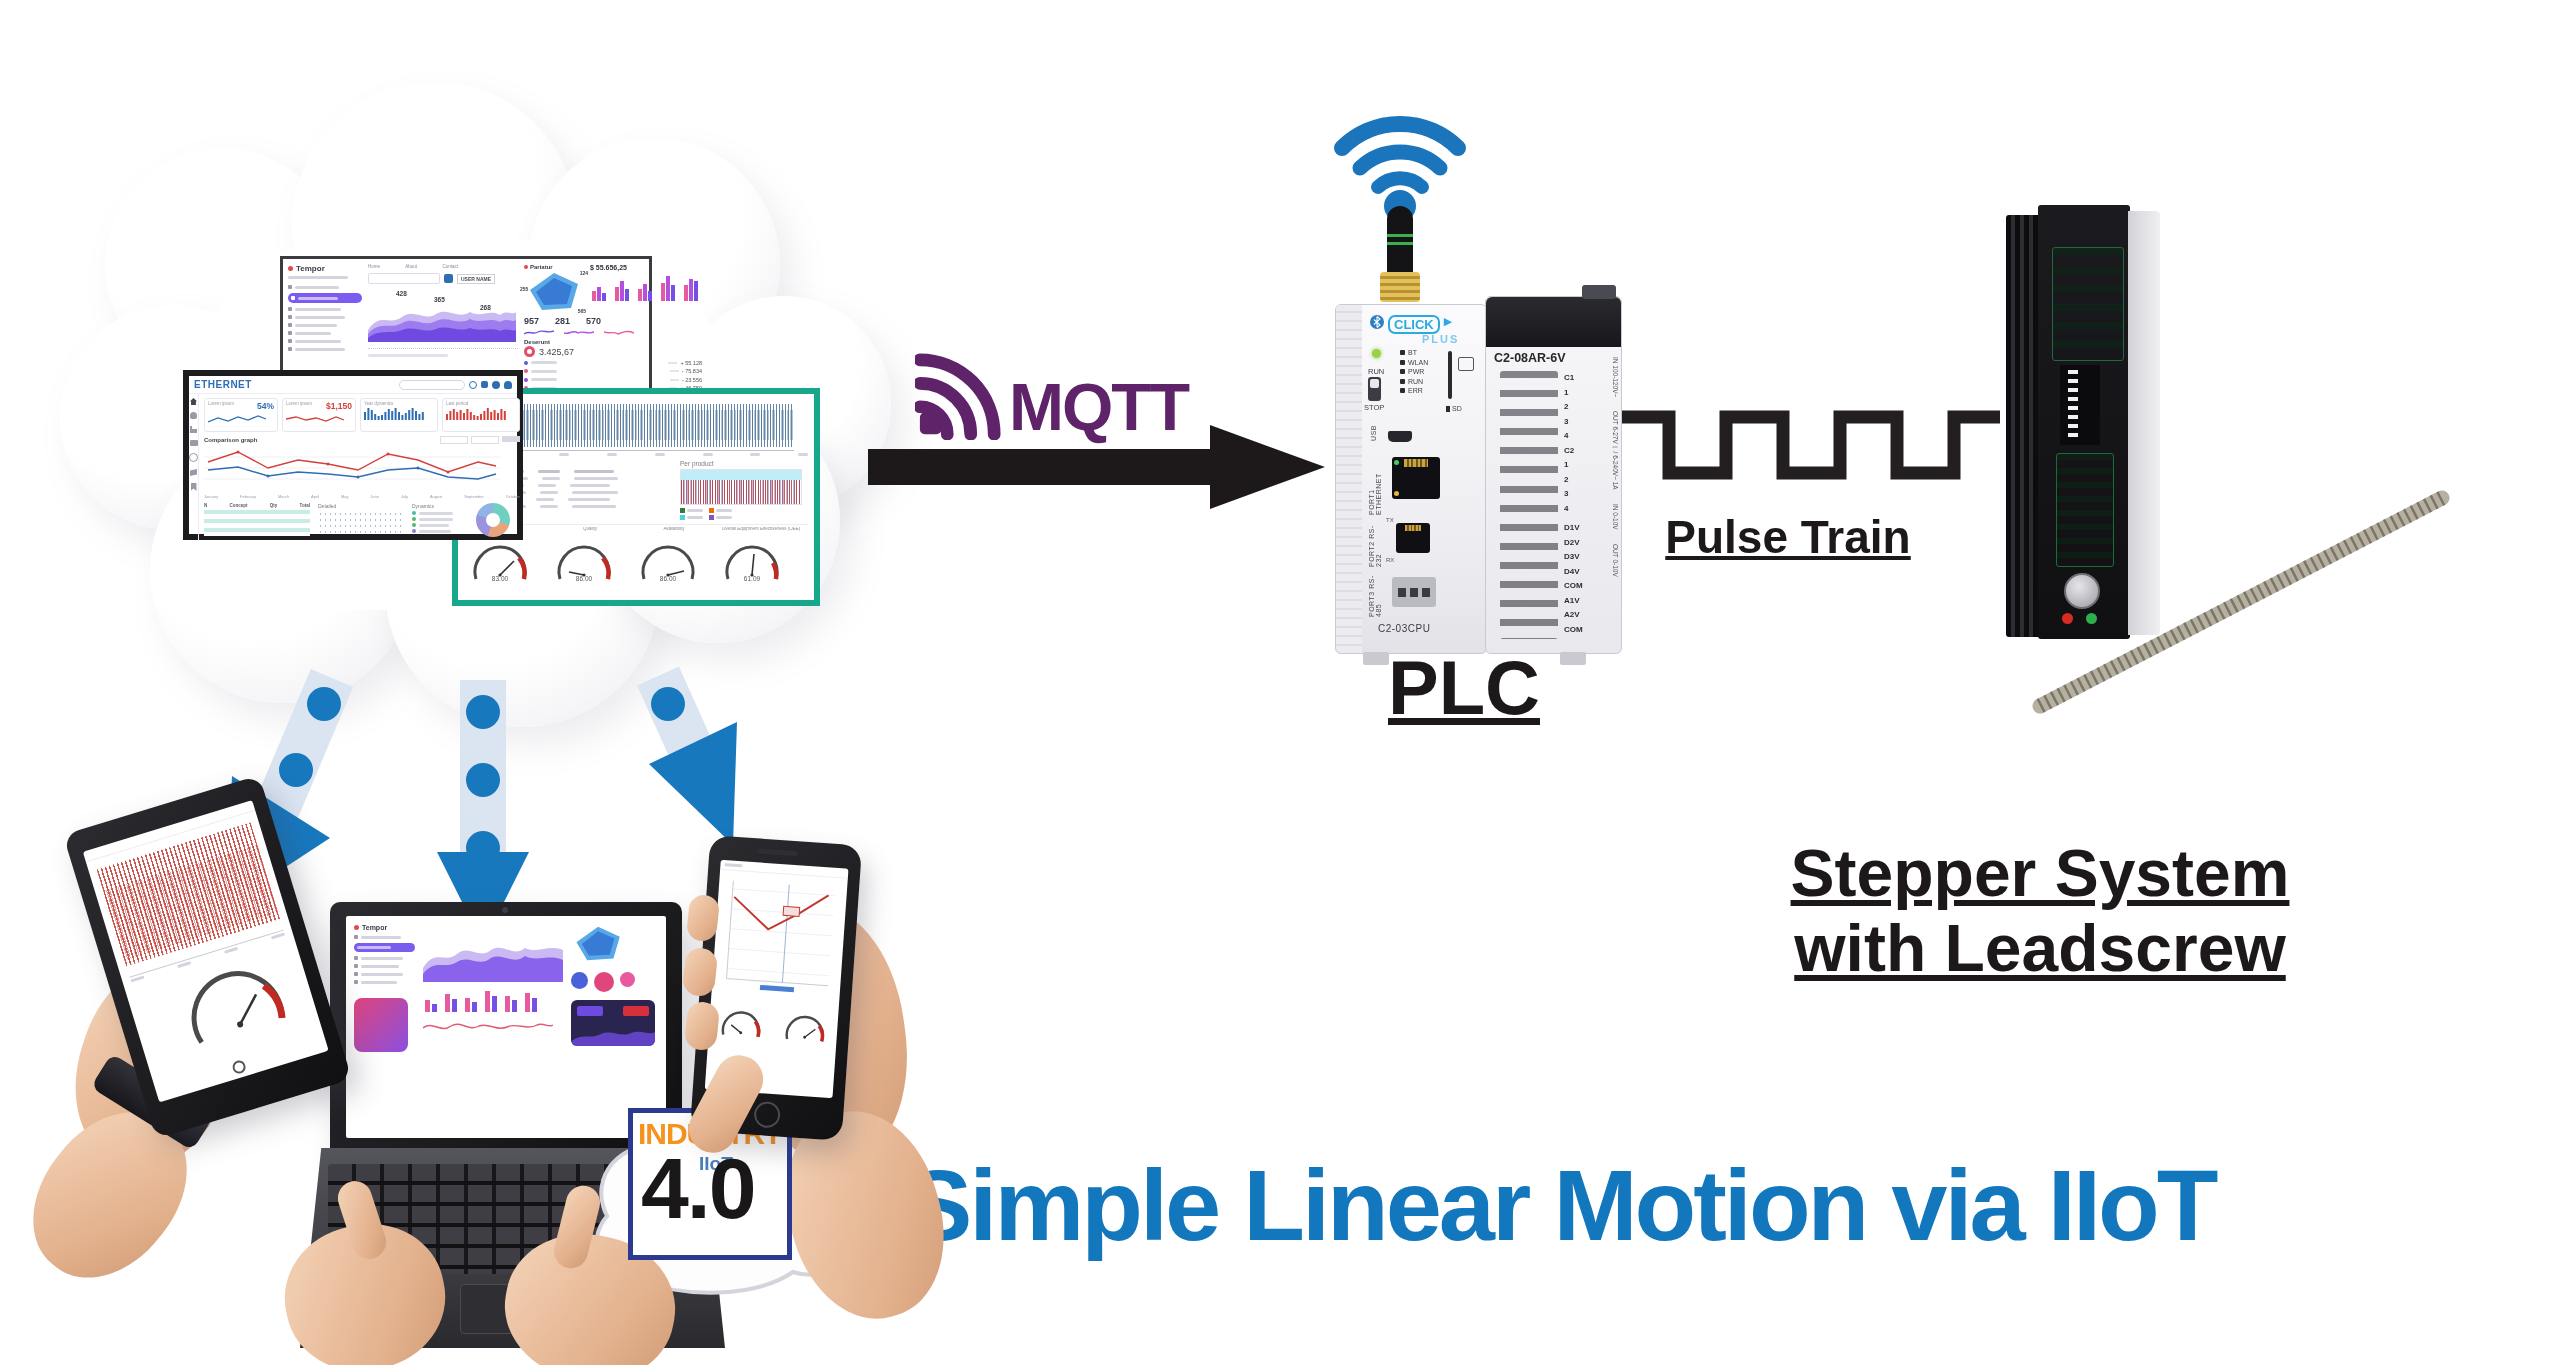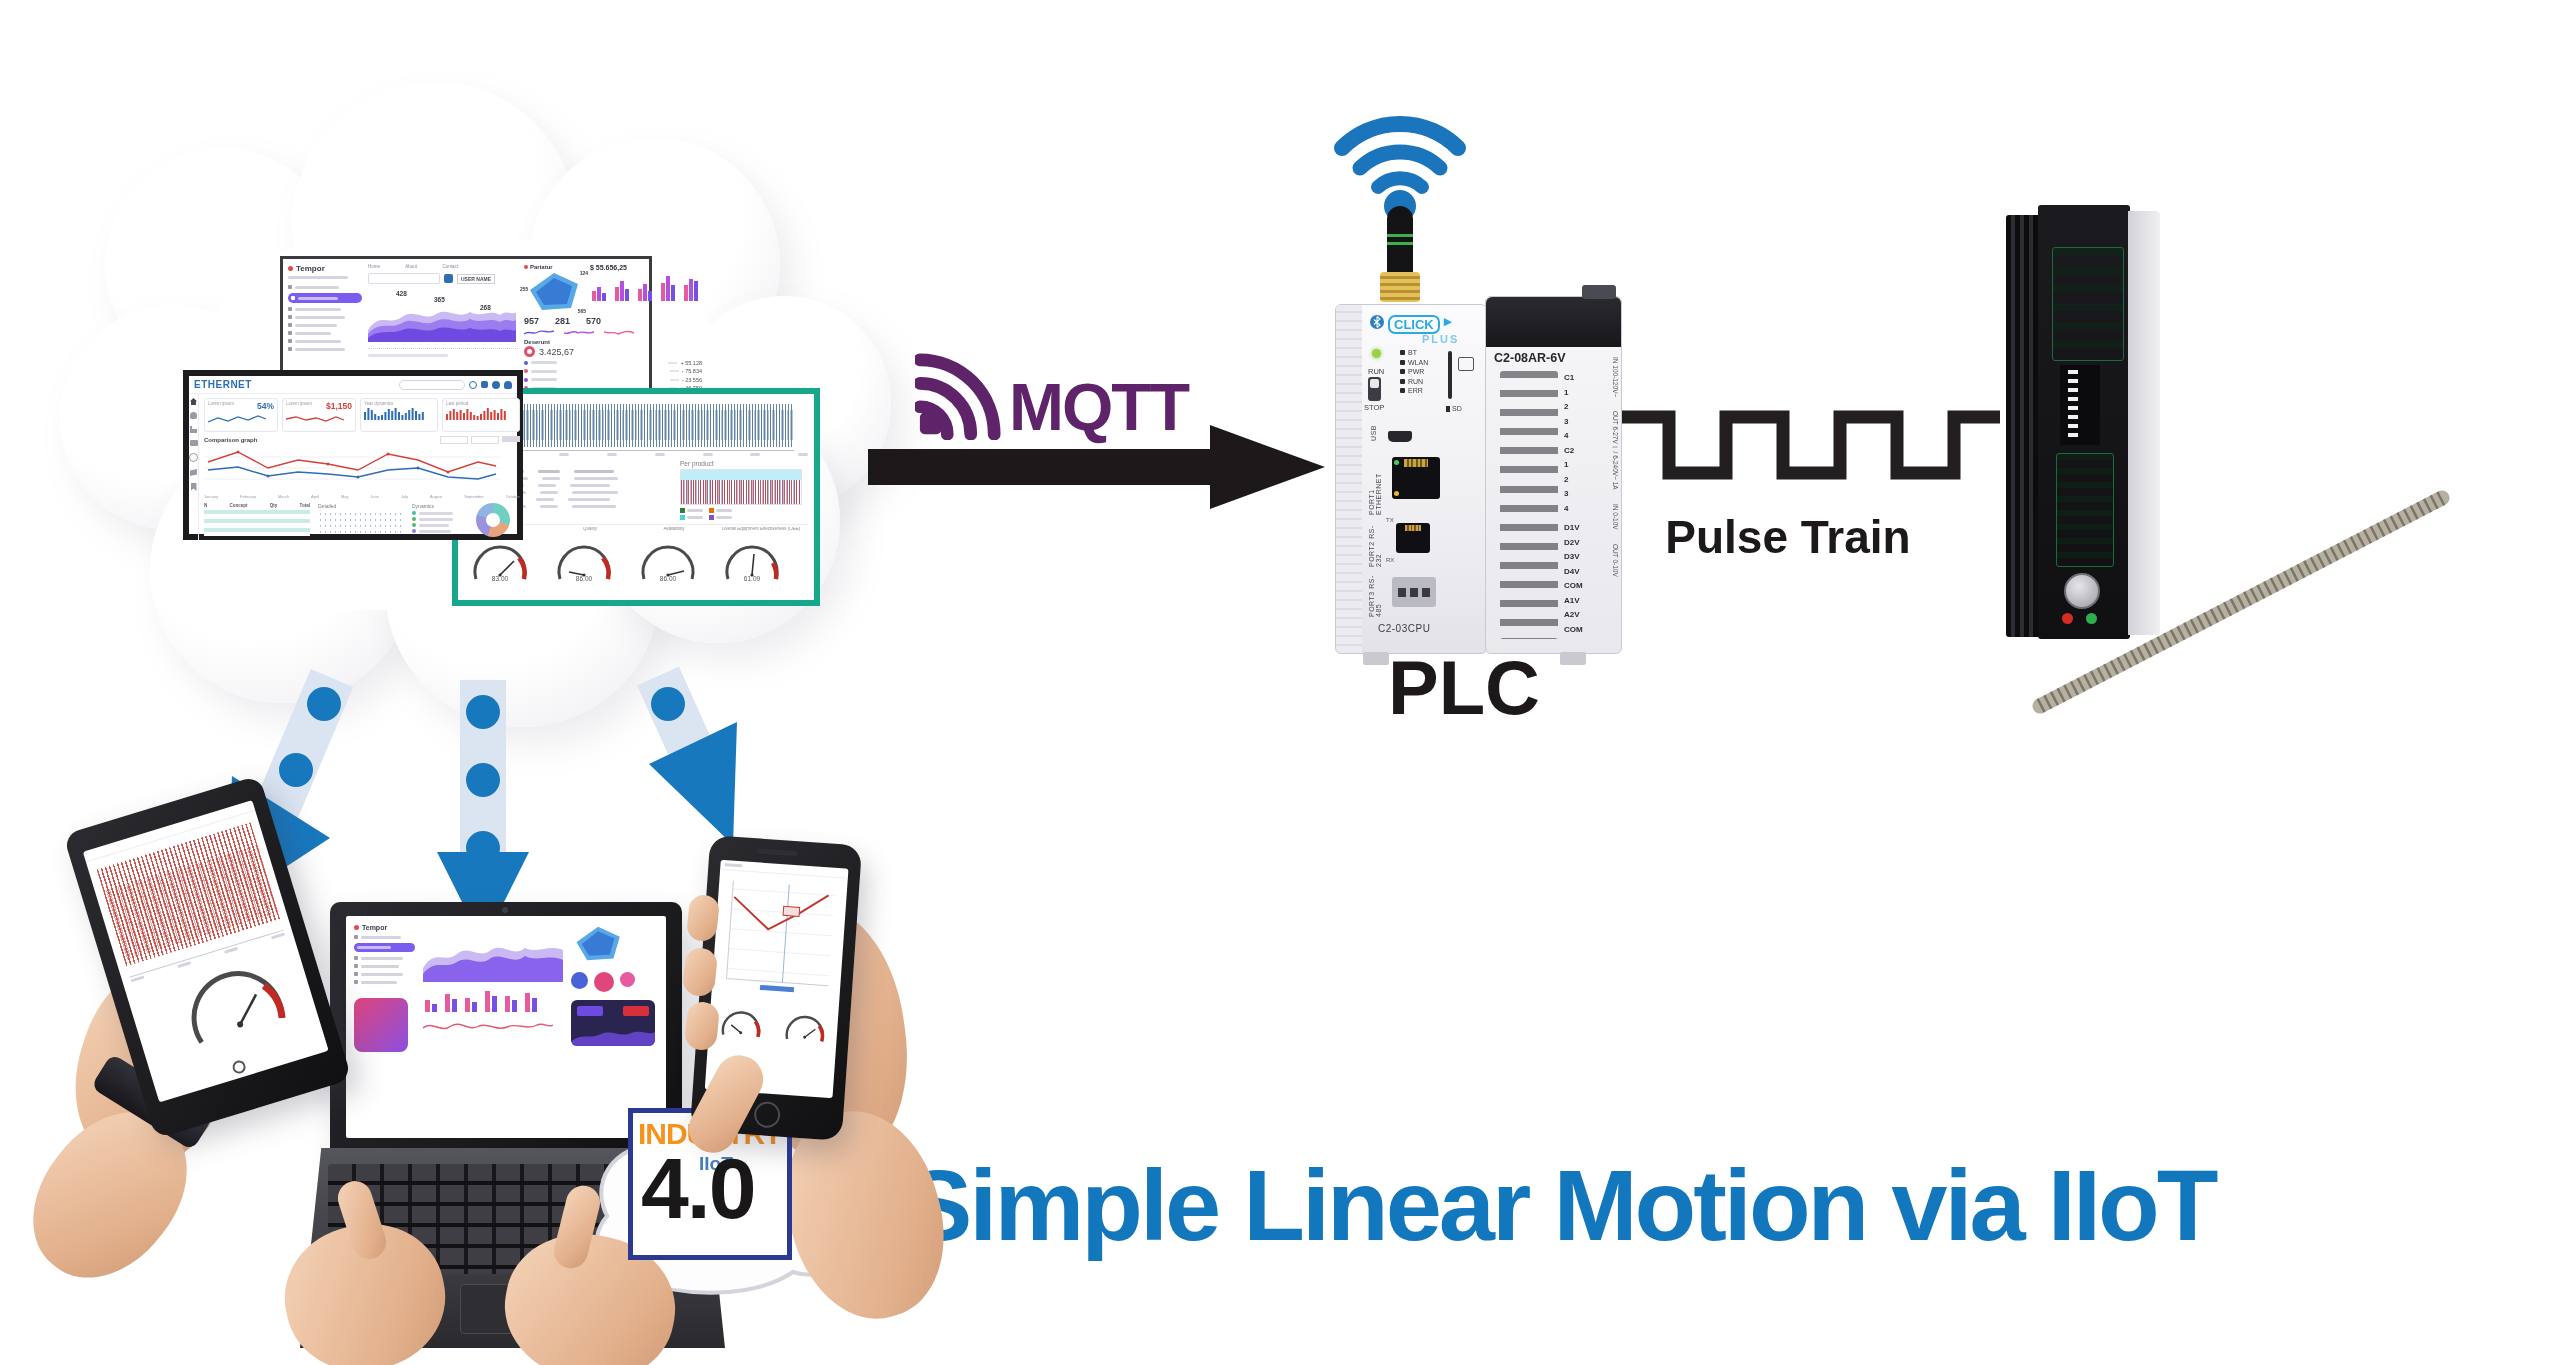--- a/index.html
+++ b/index.html
@@ -39,21 +39,21 @@
   .vled span::before{content:"";width:5px;height:5px;background:#2a2a31;border-radius:1px;display:inline-block;}
   .iostack span{display:block;font-size:8px;line-height:14.5px;color:#2c2c33;font-weight:bold;text-align:left;}
   .sidespecs{writing-mode:vertical-rl;font-size:6.5px;color:#55555e;display:flex;gap:14px;}
   .portlabel{writing-mode:vertical-rl;transform:rotate(180deg);font-size:7px;color:#4a4a52;letter-spacing:.5px;}
   
   .green-term{background:linear-gradient(90deg,#2f8f4f,#44ad63 45%,#2f8f4f);border-radius:3px;border:1px solid #1d6b38;}
   
   .skin{background:linear-gradient(120deg,#f2cfb2 10%,#e2af8b 70%,#d09b77);border-radius:48%;}
   .devblack{background:linear-gradient(135deg,#2c2c30,#101013);}
   
-  .biglabel{font-weight:bold;color:#1d191a;}
+  .biglabel{font-weight:bold;color:#1d191a;text-decoration:underline;}
   .title{font-weight:bold;letter-spacing:-3px;white-space:nowrap;}
 </style>
 </head>
 <body>
 
 <div class="canvas">
 
   <div>
     <div class="puff" style="left:105px;top:148px;width:235px;height:235px;z-index:3"></div>
     <div class="puff" style="left:292px;top:82px;width:285px;height:285px;z-index:3"></div>
@@ -708,20 +708,24 @@
     <div class="abs" style="left:62px;top:408px;width:11px;height:11px;border-radius:50%;background:#d82c20"></div>
     <div class="abs" style="left:86px;top:408px;width:11px;height:11px;border-radius:50%;background:#2fae4e"></div>
   </div>
 
   <svg class="abs" style="left:0;top:0;z-index:7" width="2560" height="1365">
     <line x1="2040" y1="706" x2="2442" y2="498" stroke="#b6b0a2" stroke-width="15" stroke-linecap="round"></line>
     <line x1="2040" y1="706" x2="2442" y2="498" stroke="#7c7566" stroke-width="15" stroke-dasharray="2.5 5"></line>
   </svg>
 
 
+  <div class="abs biglabel" style="left:1700px;top:836px;width:680px;text-align:center;font-size:66px;line-height:1.14;z-index:6">
+    <div>Stepper System</div>
+    <div>with Leadscrew</div>
+  </div>
 
   <div class="skin abs" style="left:80px;top:960px;width:150px;height:210px;transform:rotate(18deg);z-index:8"></div>
   <div class="skin abs" style="left:45px;top:1105px;width:130px;height:180px;transform:rotate(38deg);z-index:8"></div>
   <div class="abs" style="left:92px;top:1082px;width:120px;height:40px;background:linear-gradient(180deg,#33333a,#17171c);border-radius:10px;transform:rotate(32deg);z-index:9"></div>
   <div class="devblack abs" style="left:105px;top:798px;width:205px;height:318px;border-radius:16px;transform:rotate(-17deg);z-index:9;box-shadow:8px 14px 28px rgba(60,60,80,.25)">
     <div class="abs" style="left:14px;top:22px;width:177px;height:262px;background:#fff;border-radius:3px;overflow:hidden">
       <div style="height:10px;border-bottom:1px solid #eee"></div>
       <div style="margin:6px 8px;height:110px;background:
            repeating-linear-gradient(90deg,rgba(196,59,51,.85) 0 1.5px,transparent 1.5px 4.2px),
            repeating-linear-gradient(90deg,rgba(196,59,51,.45) 0 1px,transparent 1px 3px);

